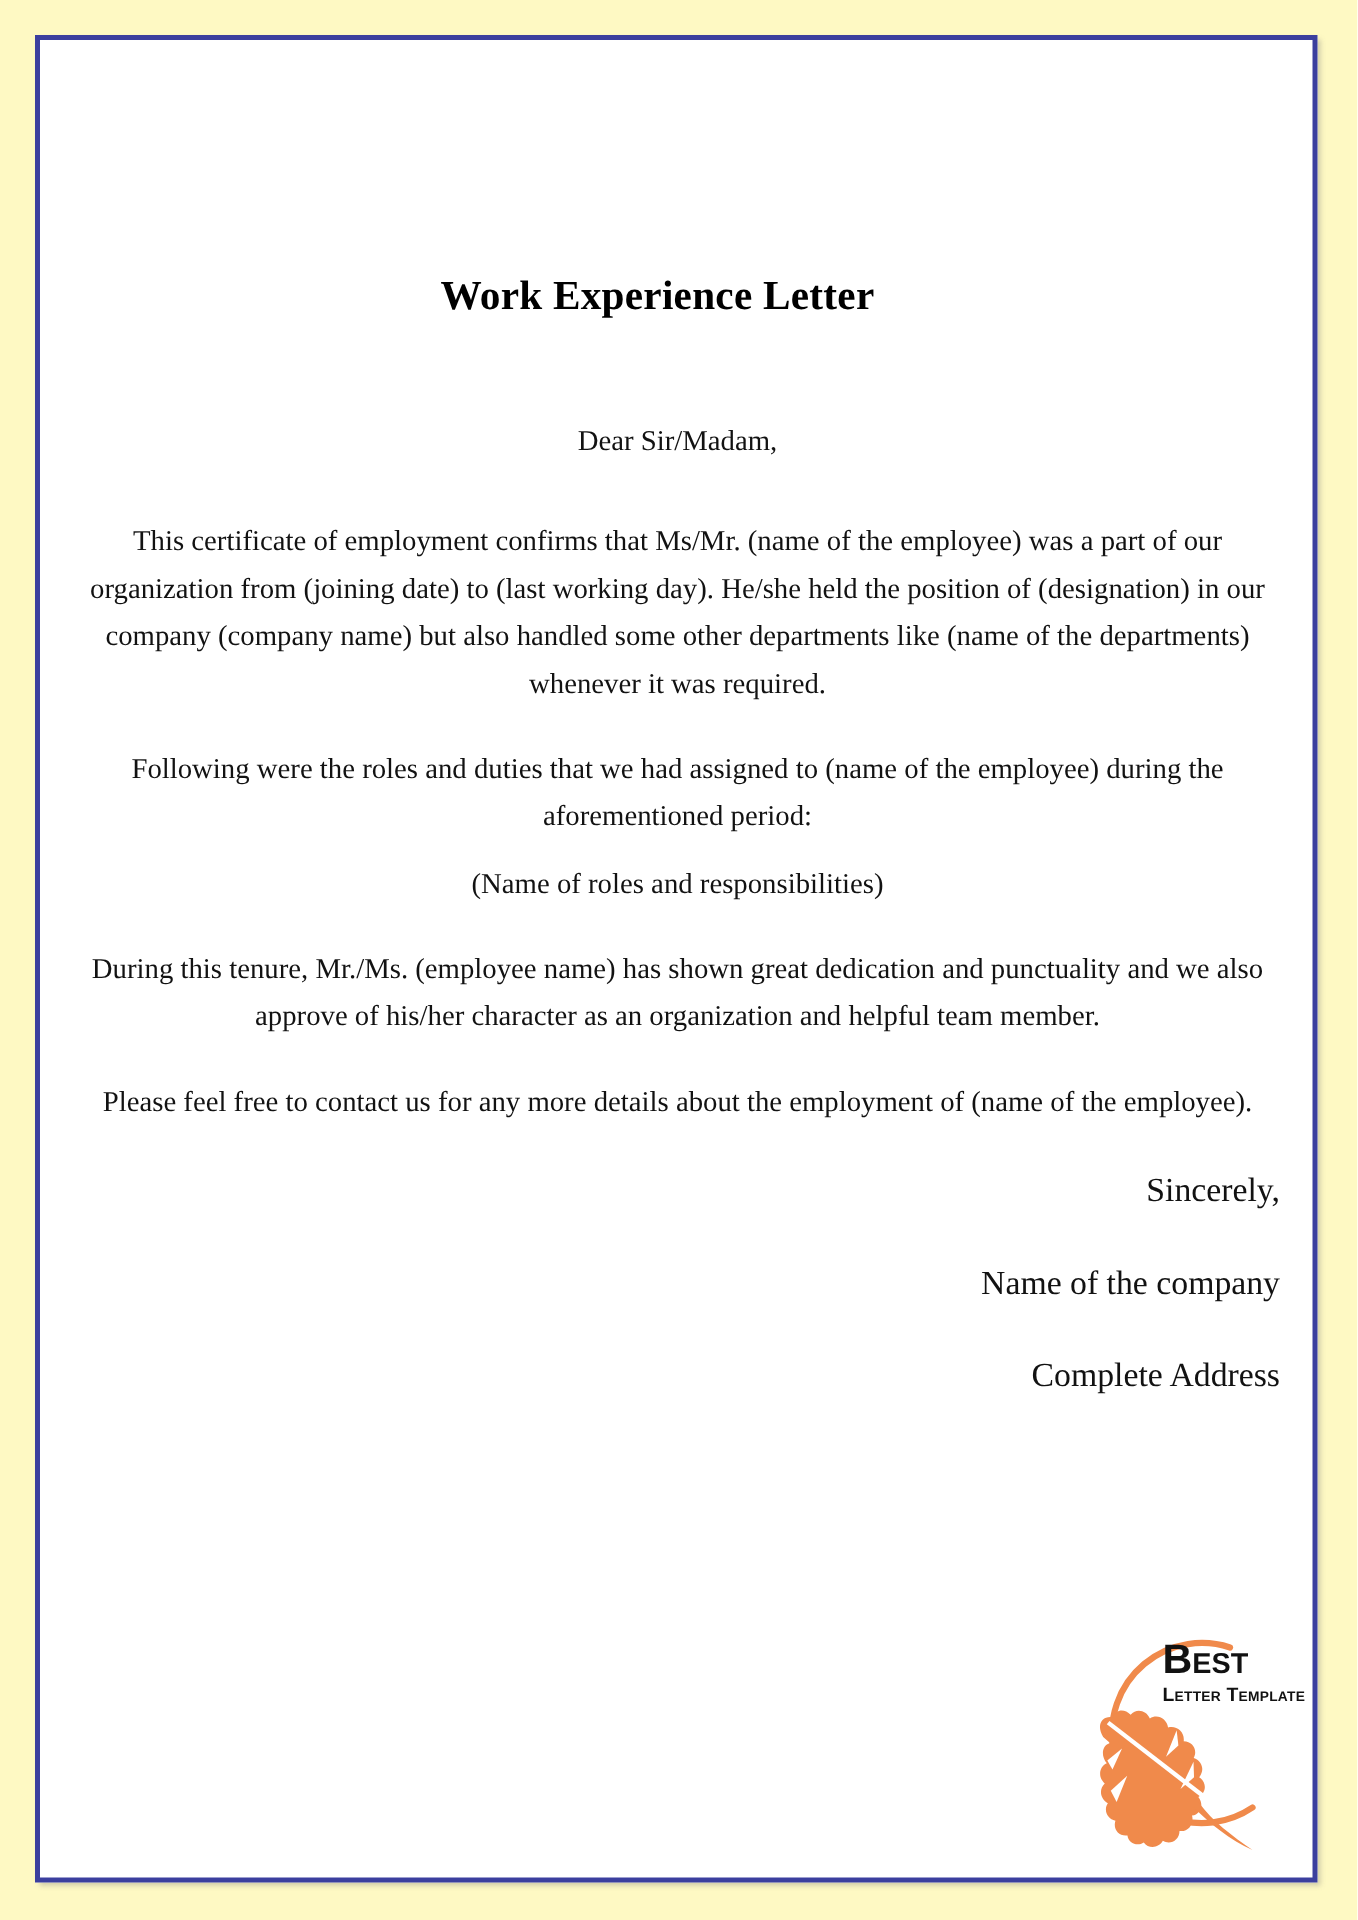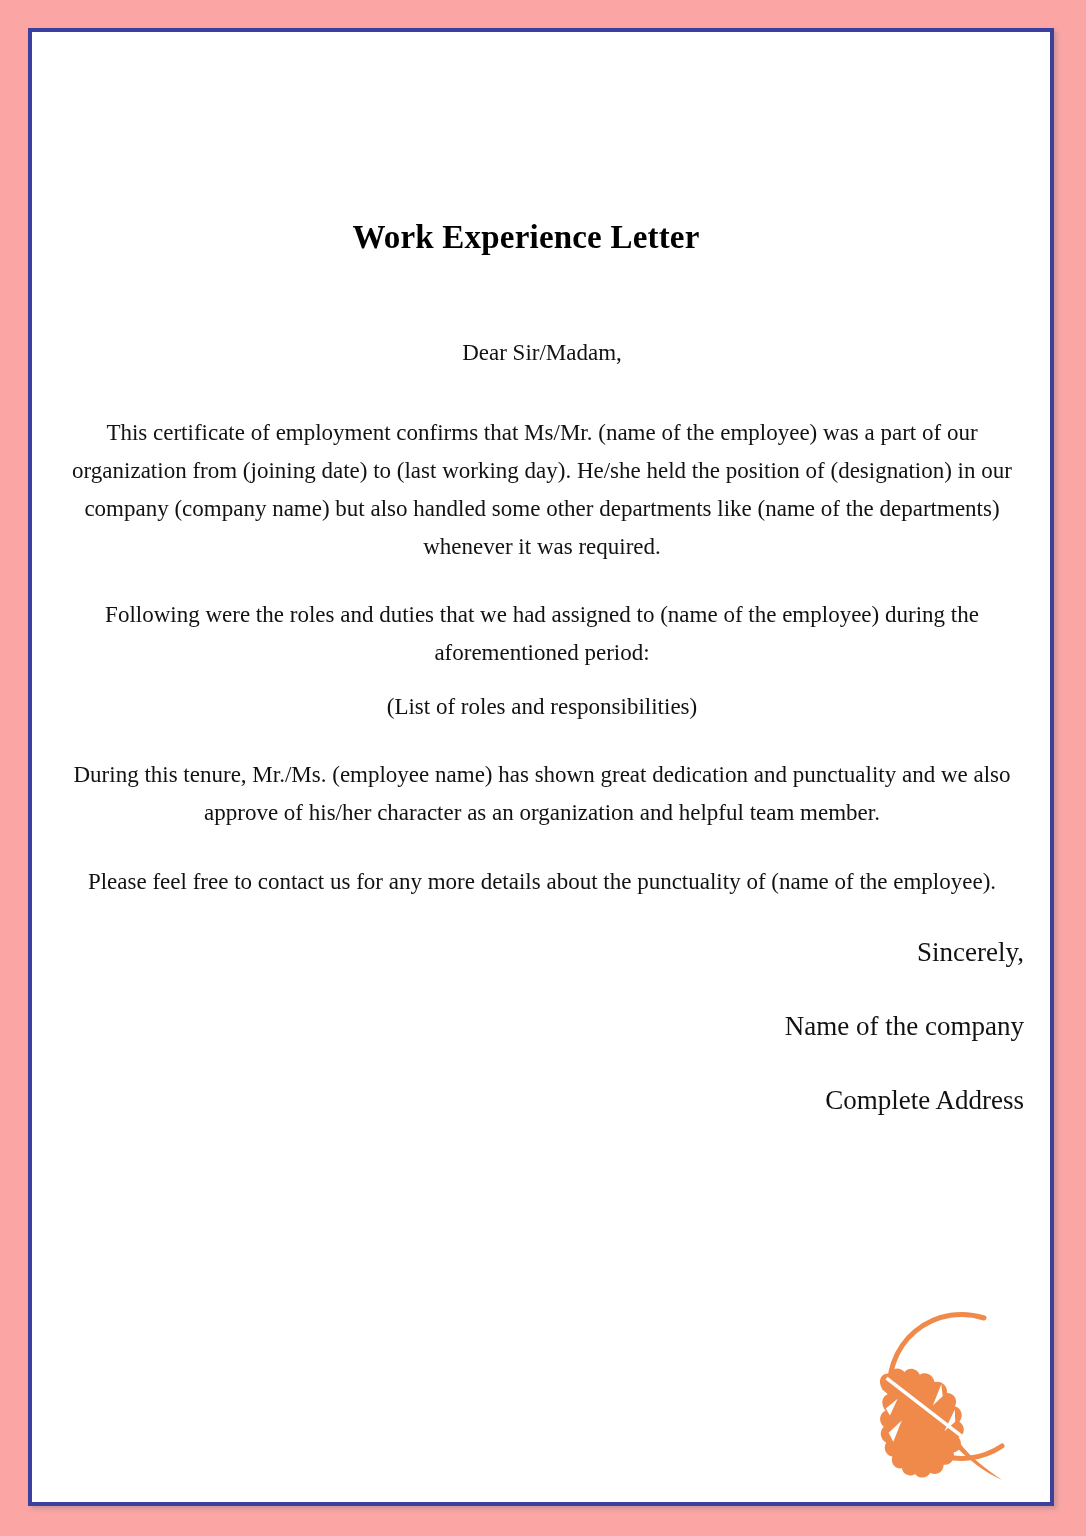--- a/index.html
+++ b/index.html
@@ -5,21 +5,21 @@
   html, body {
     margin: 0;
     padding: 0;
     background: #ffffff;
   }
 
   .page {
     position: relative;
     width: 1086px;
     height: 1536px;
-    background: #fca5a5;
+    background: #fef9c3;
     overflow: hidden;
     font-family: "Liberation Serif", "DejaVu Serif", serif;
   }
 
   
   .doc-frame {
     position: absolute;
     left: 28px;
     top: 28px;
     width: 1026px;
@@ -132,25 +132,25 @@
     <h1 class="doc-title">Work Experience Letter</h1>
 
     <div class="body-block">
 
       <p class="para p-salutation">Dear Sir/Madam,</p>
 
       <p class="para p-intro">This certificate of employment confirms that Ms/Mr. (name of the employee) was a part of our organization from (joining date) to (last working day). He/she held the position of (designation) in our company (company name) but also handled some other departments like (name of the departments) whenever it was required.</p>
 
       <p class="para p-roles">Following were the roles and duties that we had assigned to (name of the employee) during the aforementioned period:</p>
 
-      <p class="para p-list">(List of roles and responsibilities)</p>
+      <p class="para p-list">(Name of roles and responsibilities)</p>
 
       <p class="para p-tenure">During this tenure, Mr./Ms. (employee name) has shown great dedication and punctuality and we also approve of his/her character as an organization and helpful team member.</p>
 
-      <p class="para p-contact">Please feel free to contact us for any more details about the punctuality of (name of the employee).</p>
+      <p class="para p-contact">Please feel free to contact us for any more details about the employment of (name of the employee).</p>
 
       <p class="closing-line">Sincerely,</p>
 
 
 
       <p class="closing-line">Name of the company</p>
 
       <p class="closing-line">Complete Address</p>
 
     </div>
@@ -191,15 +191,19 @@
                  C 116 163, 132 176, 150 184
                  C 134 173, 118 161, 107 146 Z" fill="#F08A4B"></path>
 
         <path d="M 38 104 L 52 98 L 40 112 Z" fill="#ffffff" transform="rotate(-16 66 123)"></path>
         <path d="M 34 128 L 50 120 L 36 138 Z" fill="#ffffff" transform="rotate(-16 66 123)"></path>
         <path d="M 96 108 L 84 114 L 98 96 Z" fill="#ffffff" transform="rotate(-16 66 123)"></path>
         <path d="M 101 136 L 88 142 L 104 124 Z" fill="#ffffff" transform="rotate(-16 66 123)"></path>
       </g>
     </svg>
 
+    <div class="logo-text">
+      <div class="logo-title">Best</div>
+      <div class="logo-sub">Letter Template</div>
+    </div>
   </div>
 
 </div>
 
 </body></html>

